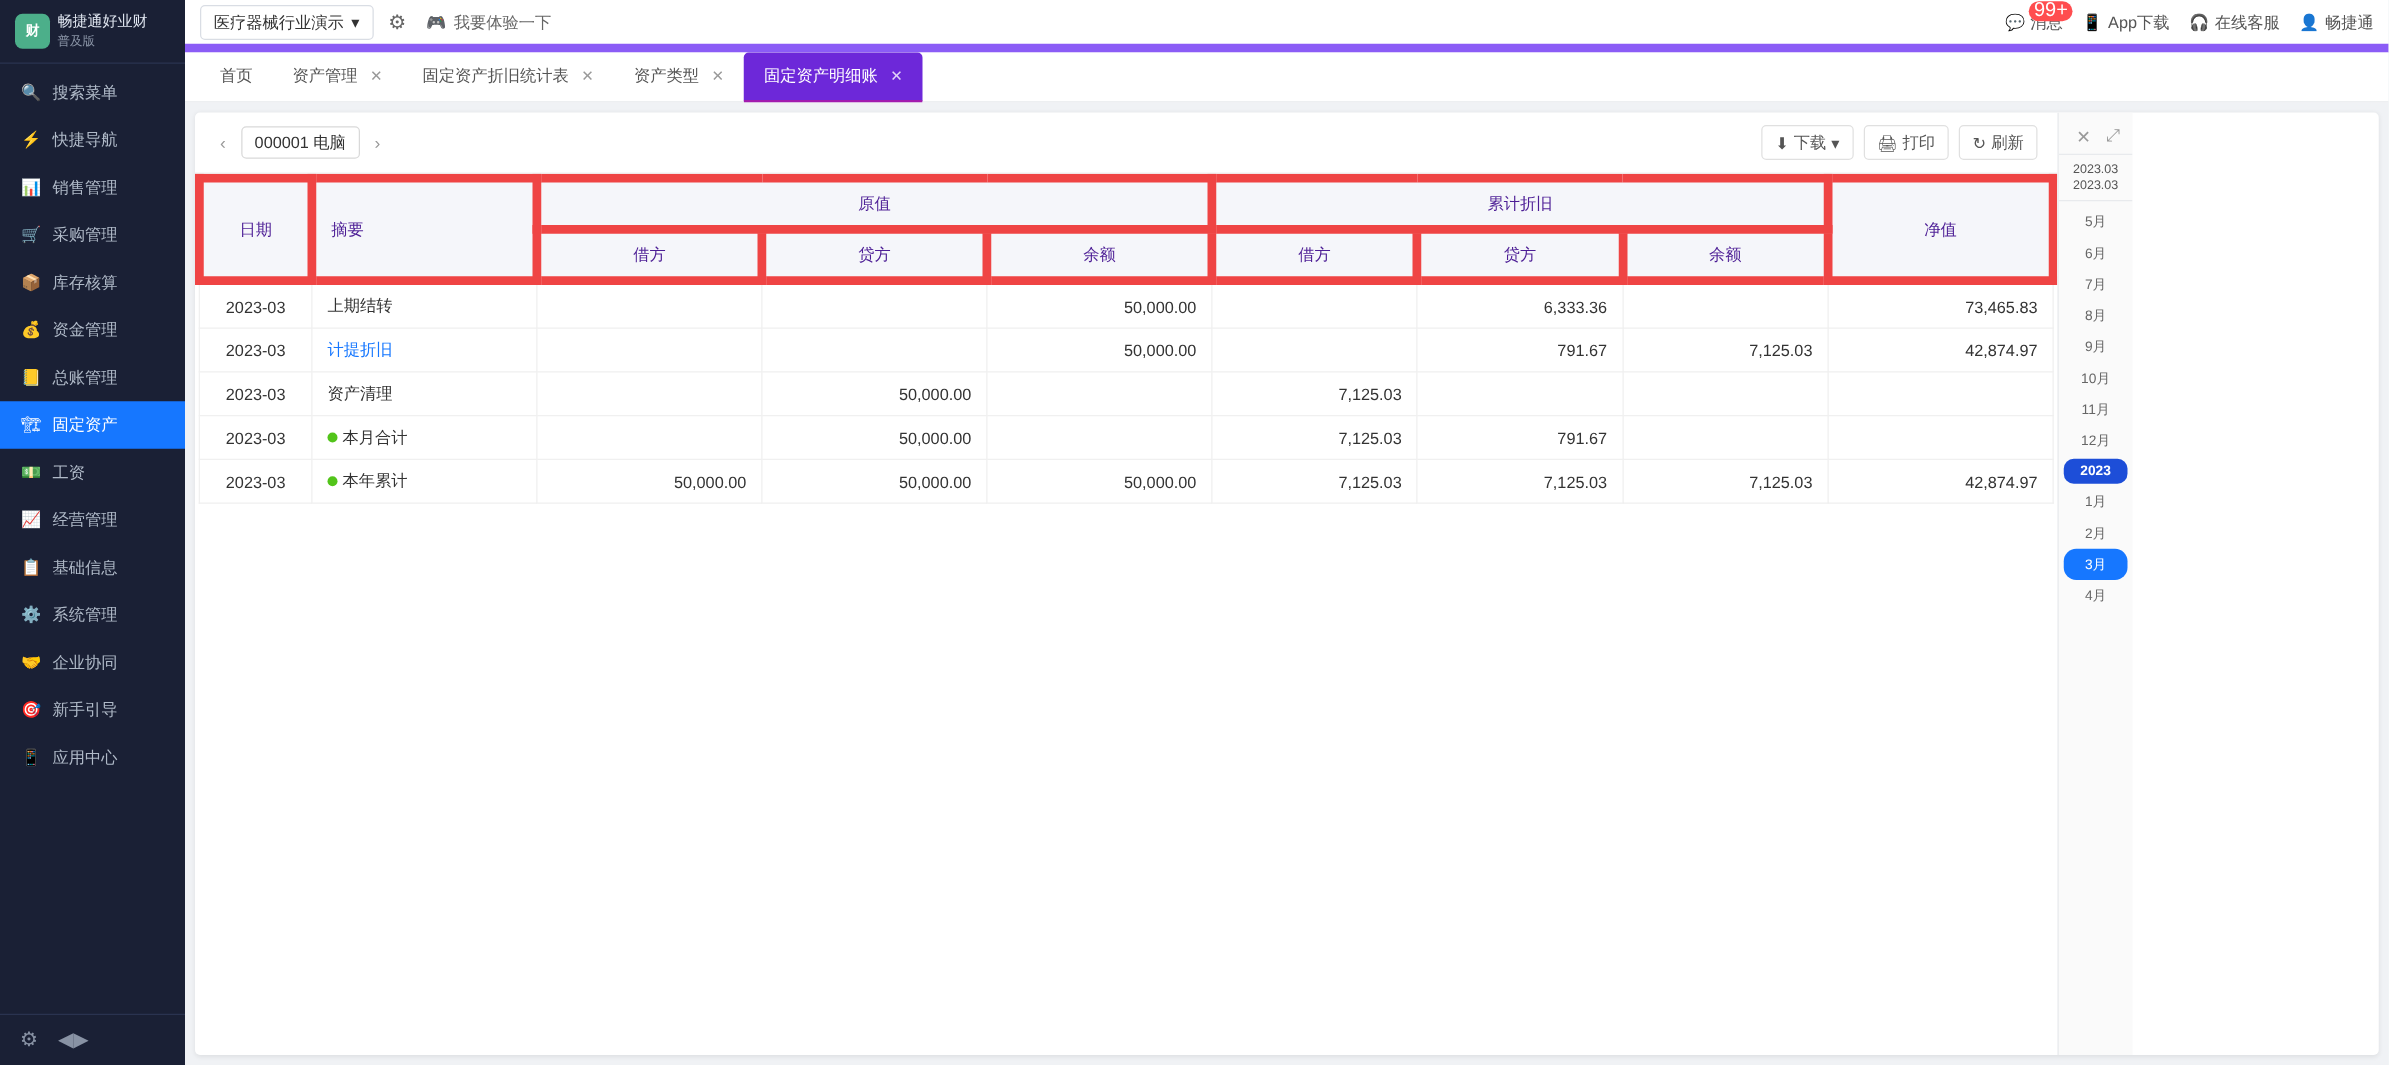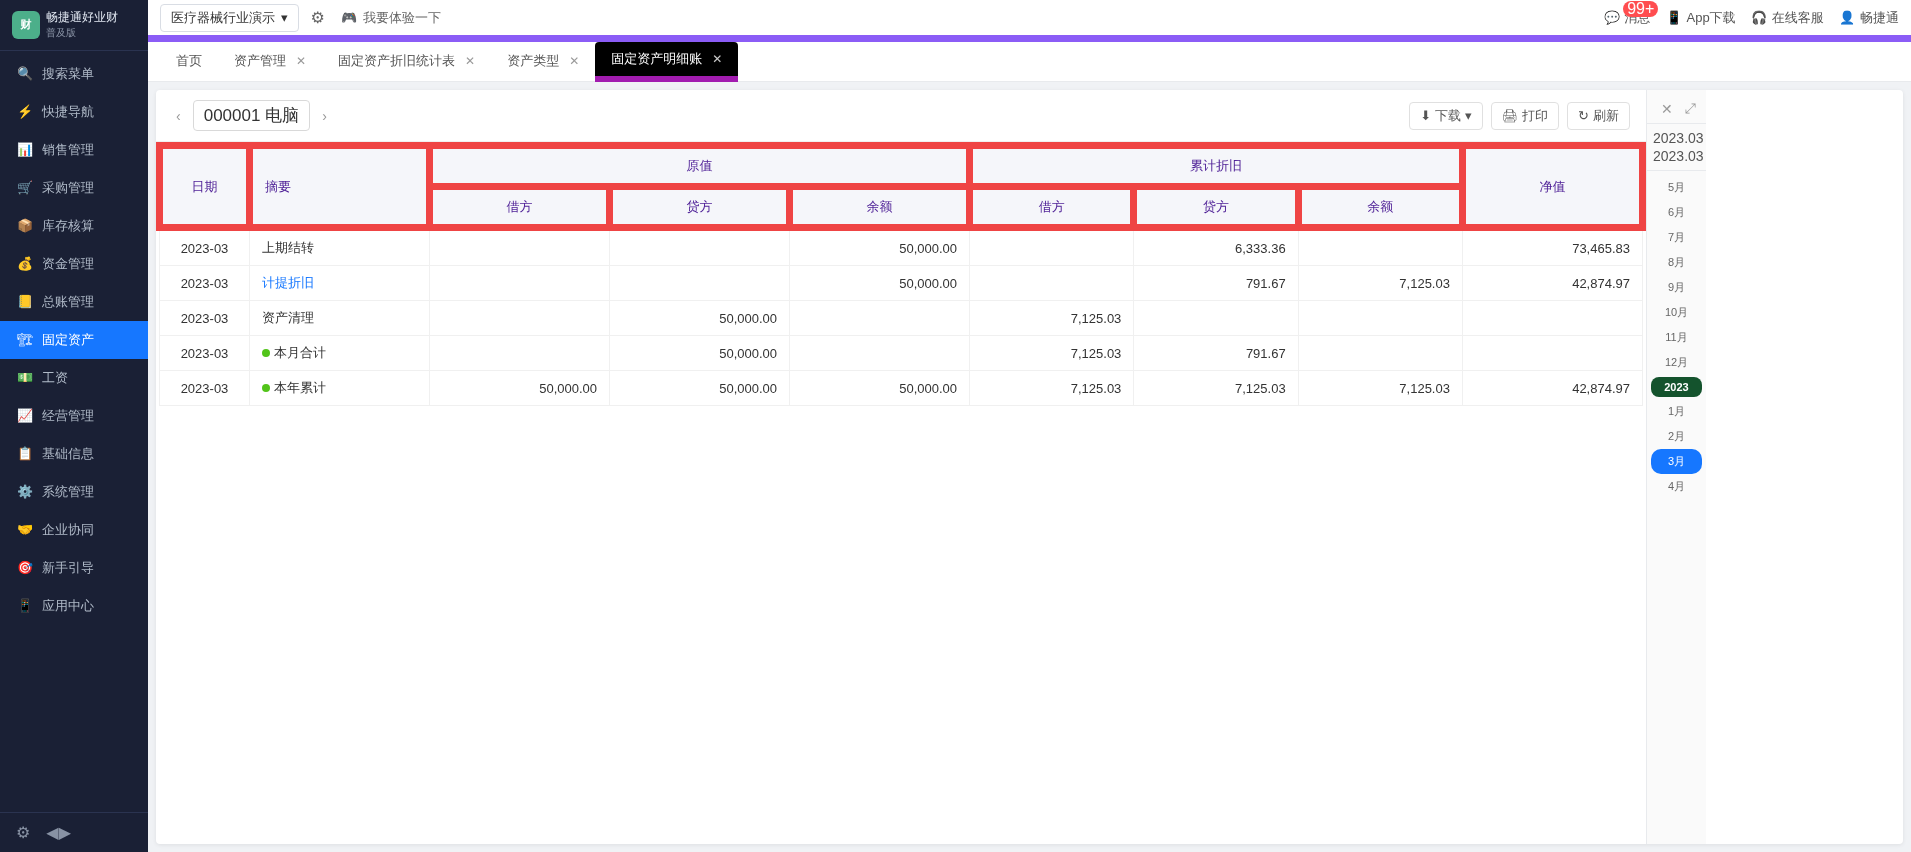--- a/index.html
+++ b/index.html
@@ -100,22 +100,22 @@
       border-bottom: 1px solid #e8eaed;
       height: 40px;
       gap: 0;
     }
     .tab {
       padding: 0 16px; height: 40px; display: flex; align-items: center;
       font-size: 13px; color: #555; cursor: pointer; border-bottom: 2px solid transparent;
       white-space: nowrap; gap: 6px;
     }
     .tab.active {
-      background: #000000; color: #fff; border-radius: 4px 4px 0 0;
-      border-bottom: 6px solid #a21caf;
+      background: #6d28d9; color: #fff; border-radius: 4px 4px 0 0;
+      border-bottom: 2px solid #a21caf;
     }
     .tab-close { font-size: 12px; color: #999; margin-left: 4px; line-height: 1; }
     .tab.active .tab-close { color: rgba(255,255,255,0.8); }
 
     
     .content {
       flex: 1;
       display: flex;
       overflow: hidden;
       background: #fff;
@@ -135,21 +135,21 @@
     
     .toolbar {
       display: flex; align-items: center; justify-content: space-between;
       padding: 10px 16px;
       border-bottom: 1px solid #f0f0f0;
     }
     .toolbar-nav { display: flex; align-items: center; gap: 8px; }
     .nav-btn { color: #999; cursor: pointer; font-size: 14px; padding: 2px 4px; }
     .asset-tag {
       border: 1px solid #d9d9d9; border-radius: 4px; padding: 3px 10px;
-      font-size: 17px; color: #333;
+      font-size: 13px; color: #333;
     }
     .toolbar-actions { display: flex; align-items: center; gap: 8px; }
     .action-btn {
       display: flex; align-items: center; gap: 4px; color: #555; font-size: 13px;
       cursor: pointer; padding: 4px 10px; border: 1px solid #e0e0e0;
       border-radius: 4px; background: #fff;
     }
 
     
     .table-container { flex: 1; overflow: auto; }
@@ -176,25 +176,25 @@
       display: flex;
       flex-direction: column;
       overflow: hidden;
       background: #fafafa;
       flex-shrink: 0;
     }
     .right-panel-header {
       padding: 6px; text-align: center; border-bottom: 1px solid #e8eaed;
       display: flex; flex-direction: column; gap: 2px;
     }
-    .rph-item { font-size: 14px; color: #555; cursor: pointer; }
+    .rph-item { font-size: 10px; color: #555; cursor: pointer; }
     .right-panel-body { flex: 1; overflow-y: auto; padding: 4px 0; }
     .timeline-year {
       font-size: 11px; color: #333; font-weight: bold; text-align: center;
-      padding: 4px 0; background: #14532d; color: #fff; margin: 2px 4px; border-radius: 8px;
+      padding: 4px 0; background: #1d4ed8; color: #fff; margin: 2px 4px; border-radius: 8px;
     }
     .timeline-month {
       text-align: center; padding: 5px 4px; font-size: 11px; color: #666; cursor: pointer;
     }
     .timeline-month.active {
       background: #1677ff; color: #fff; border-radius: 10px; margin: 0 4px; text-align: center;
     }
     .close-btn { cursor: pointer; color: #999; font-size: 14px; padding: 6px; }
     .expand-btn { cursor: pointer; color: #999; font-size: 14px; padding: 6px; }
     .panel-top-btns { display: flex; align-items: center; justify-content: flex-end; padding: 4px 4px 0; border-bottom: 1px solid #e8eaed; }

